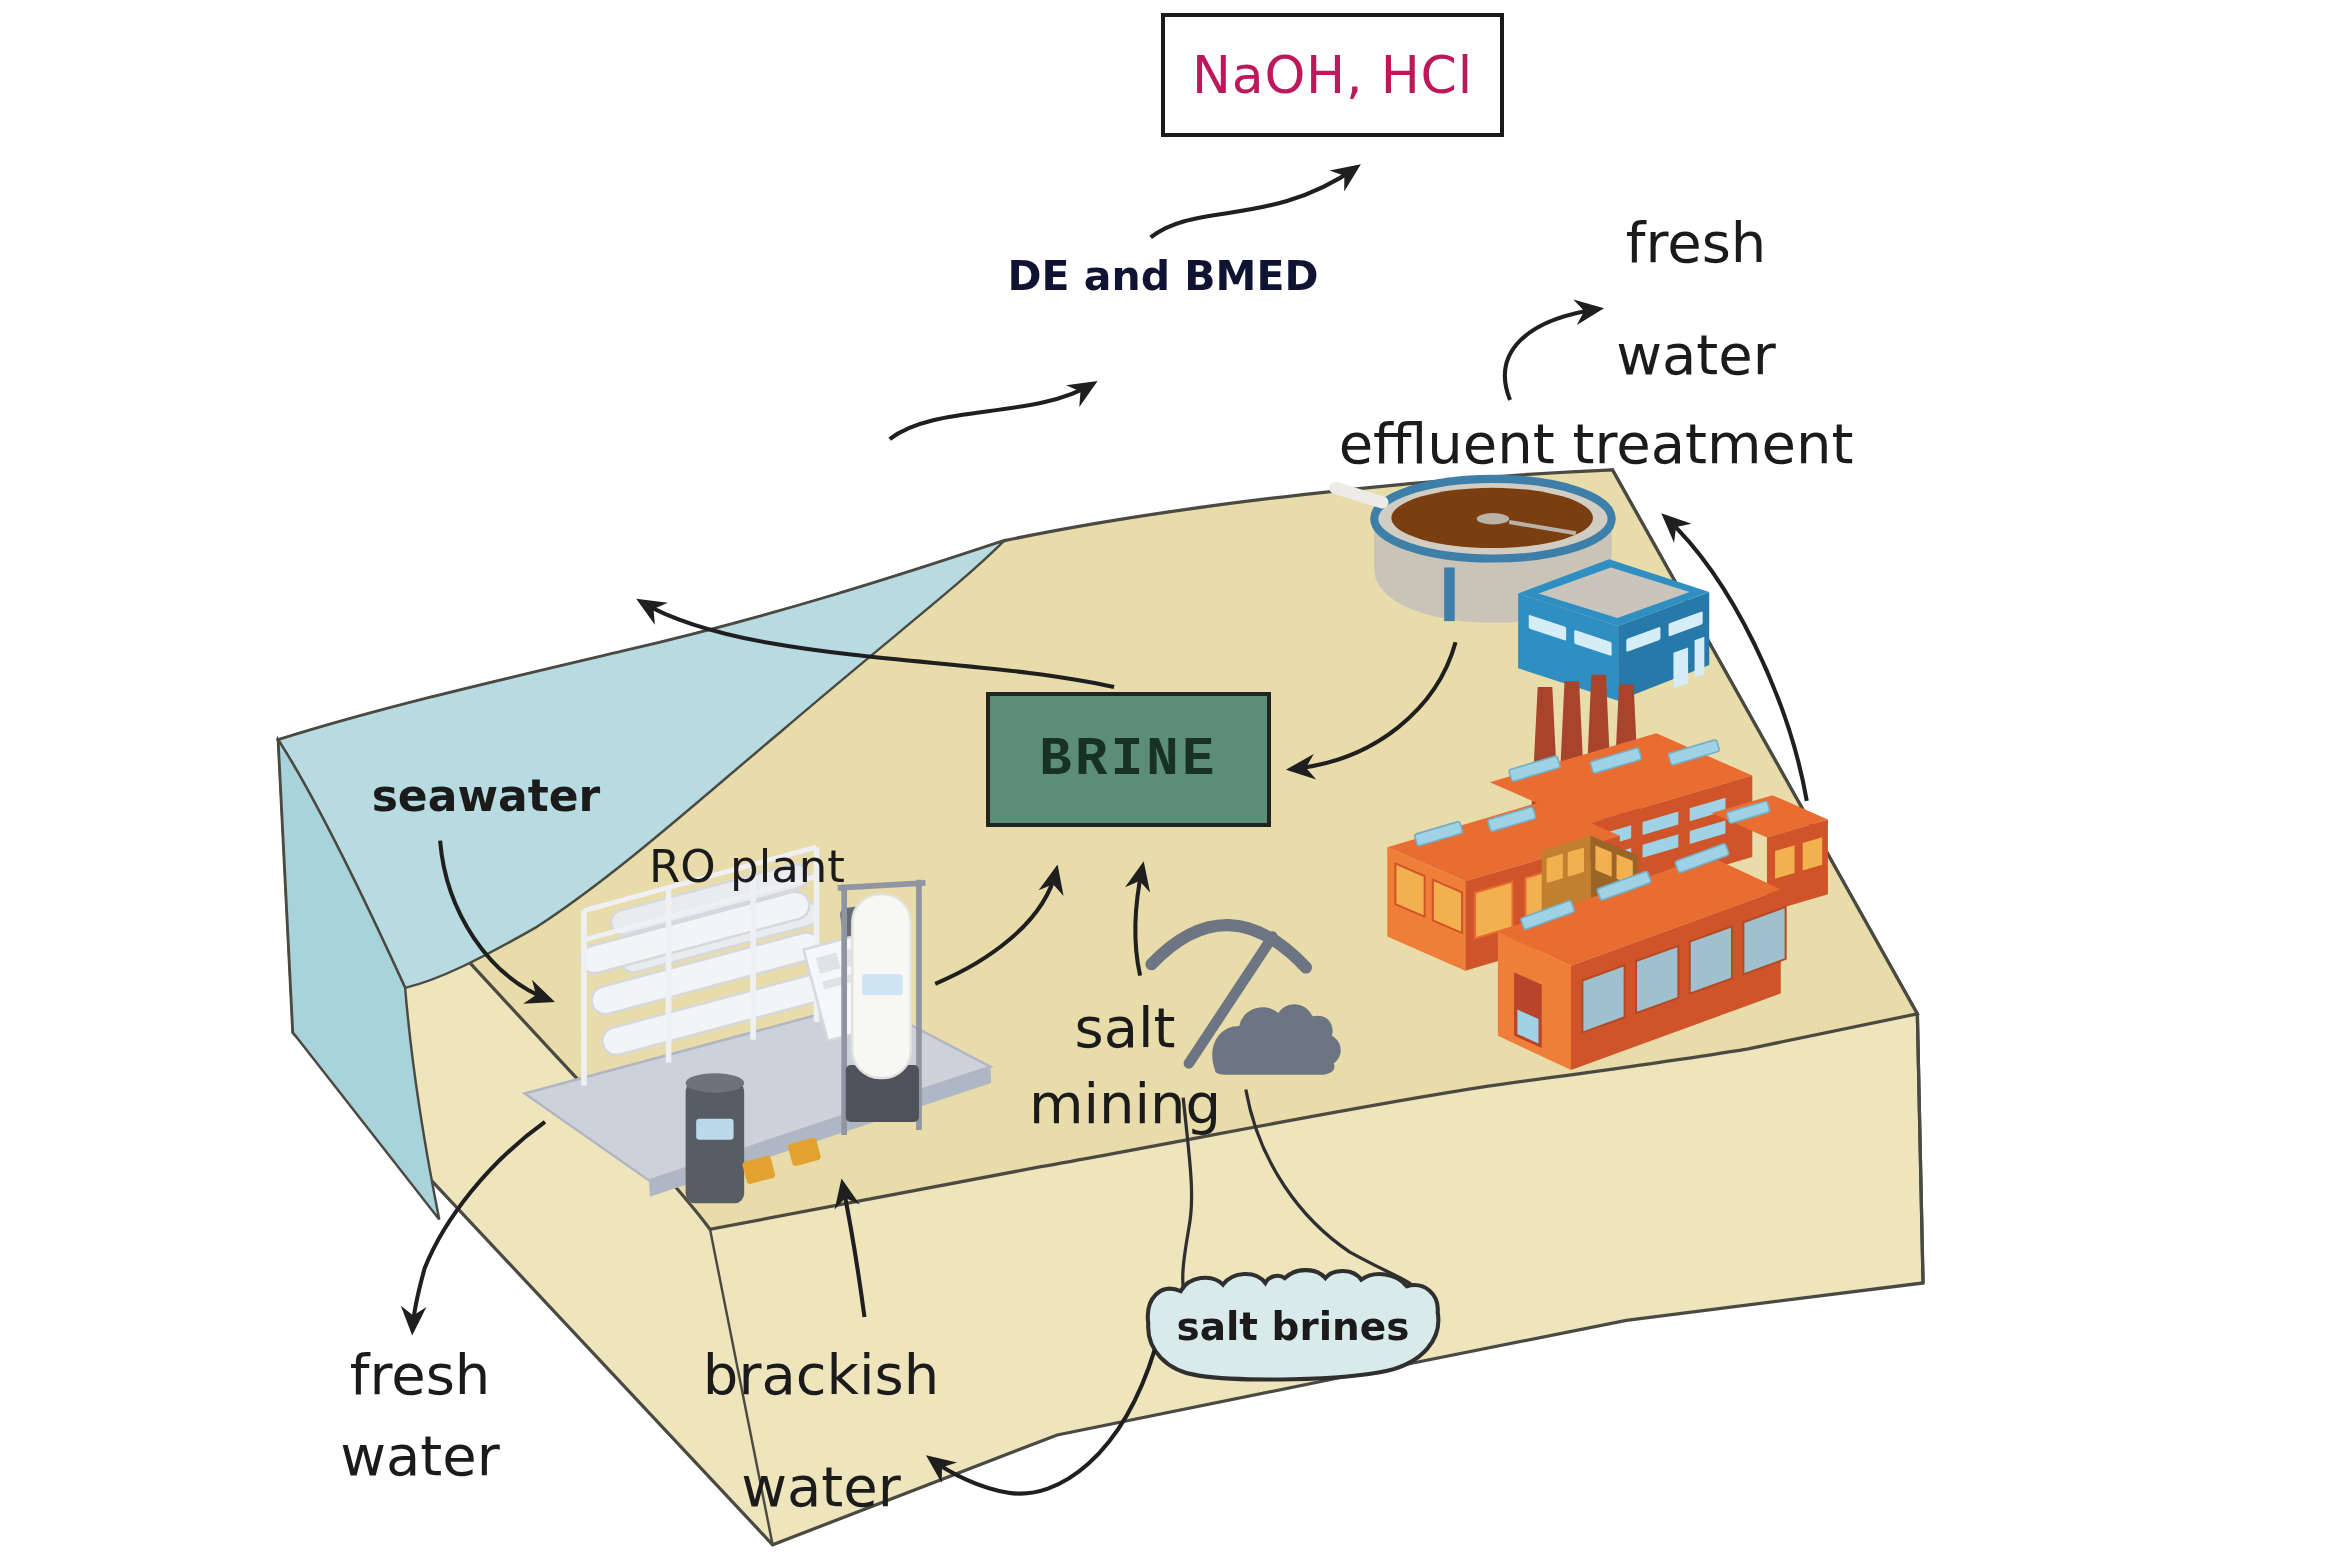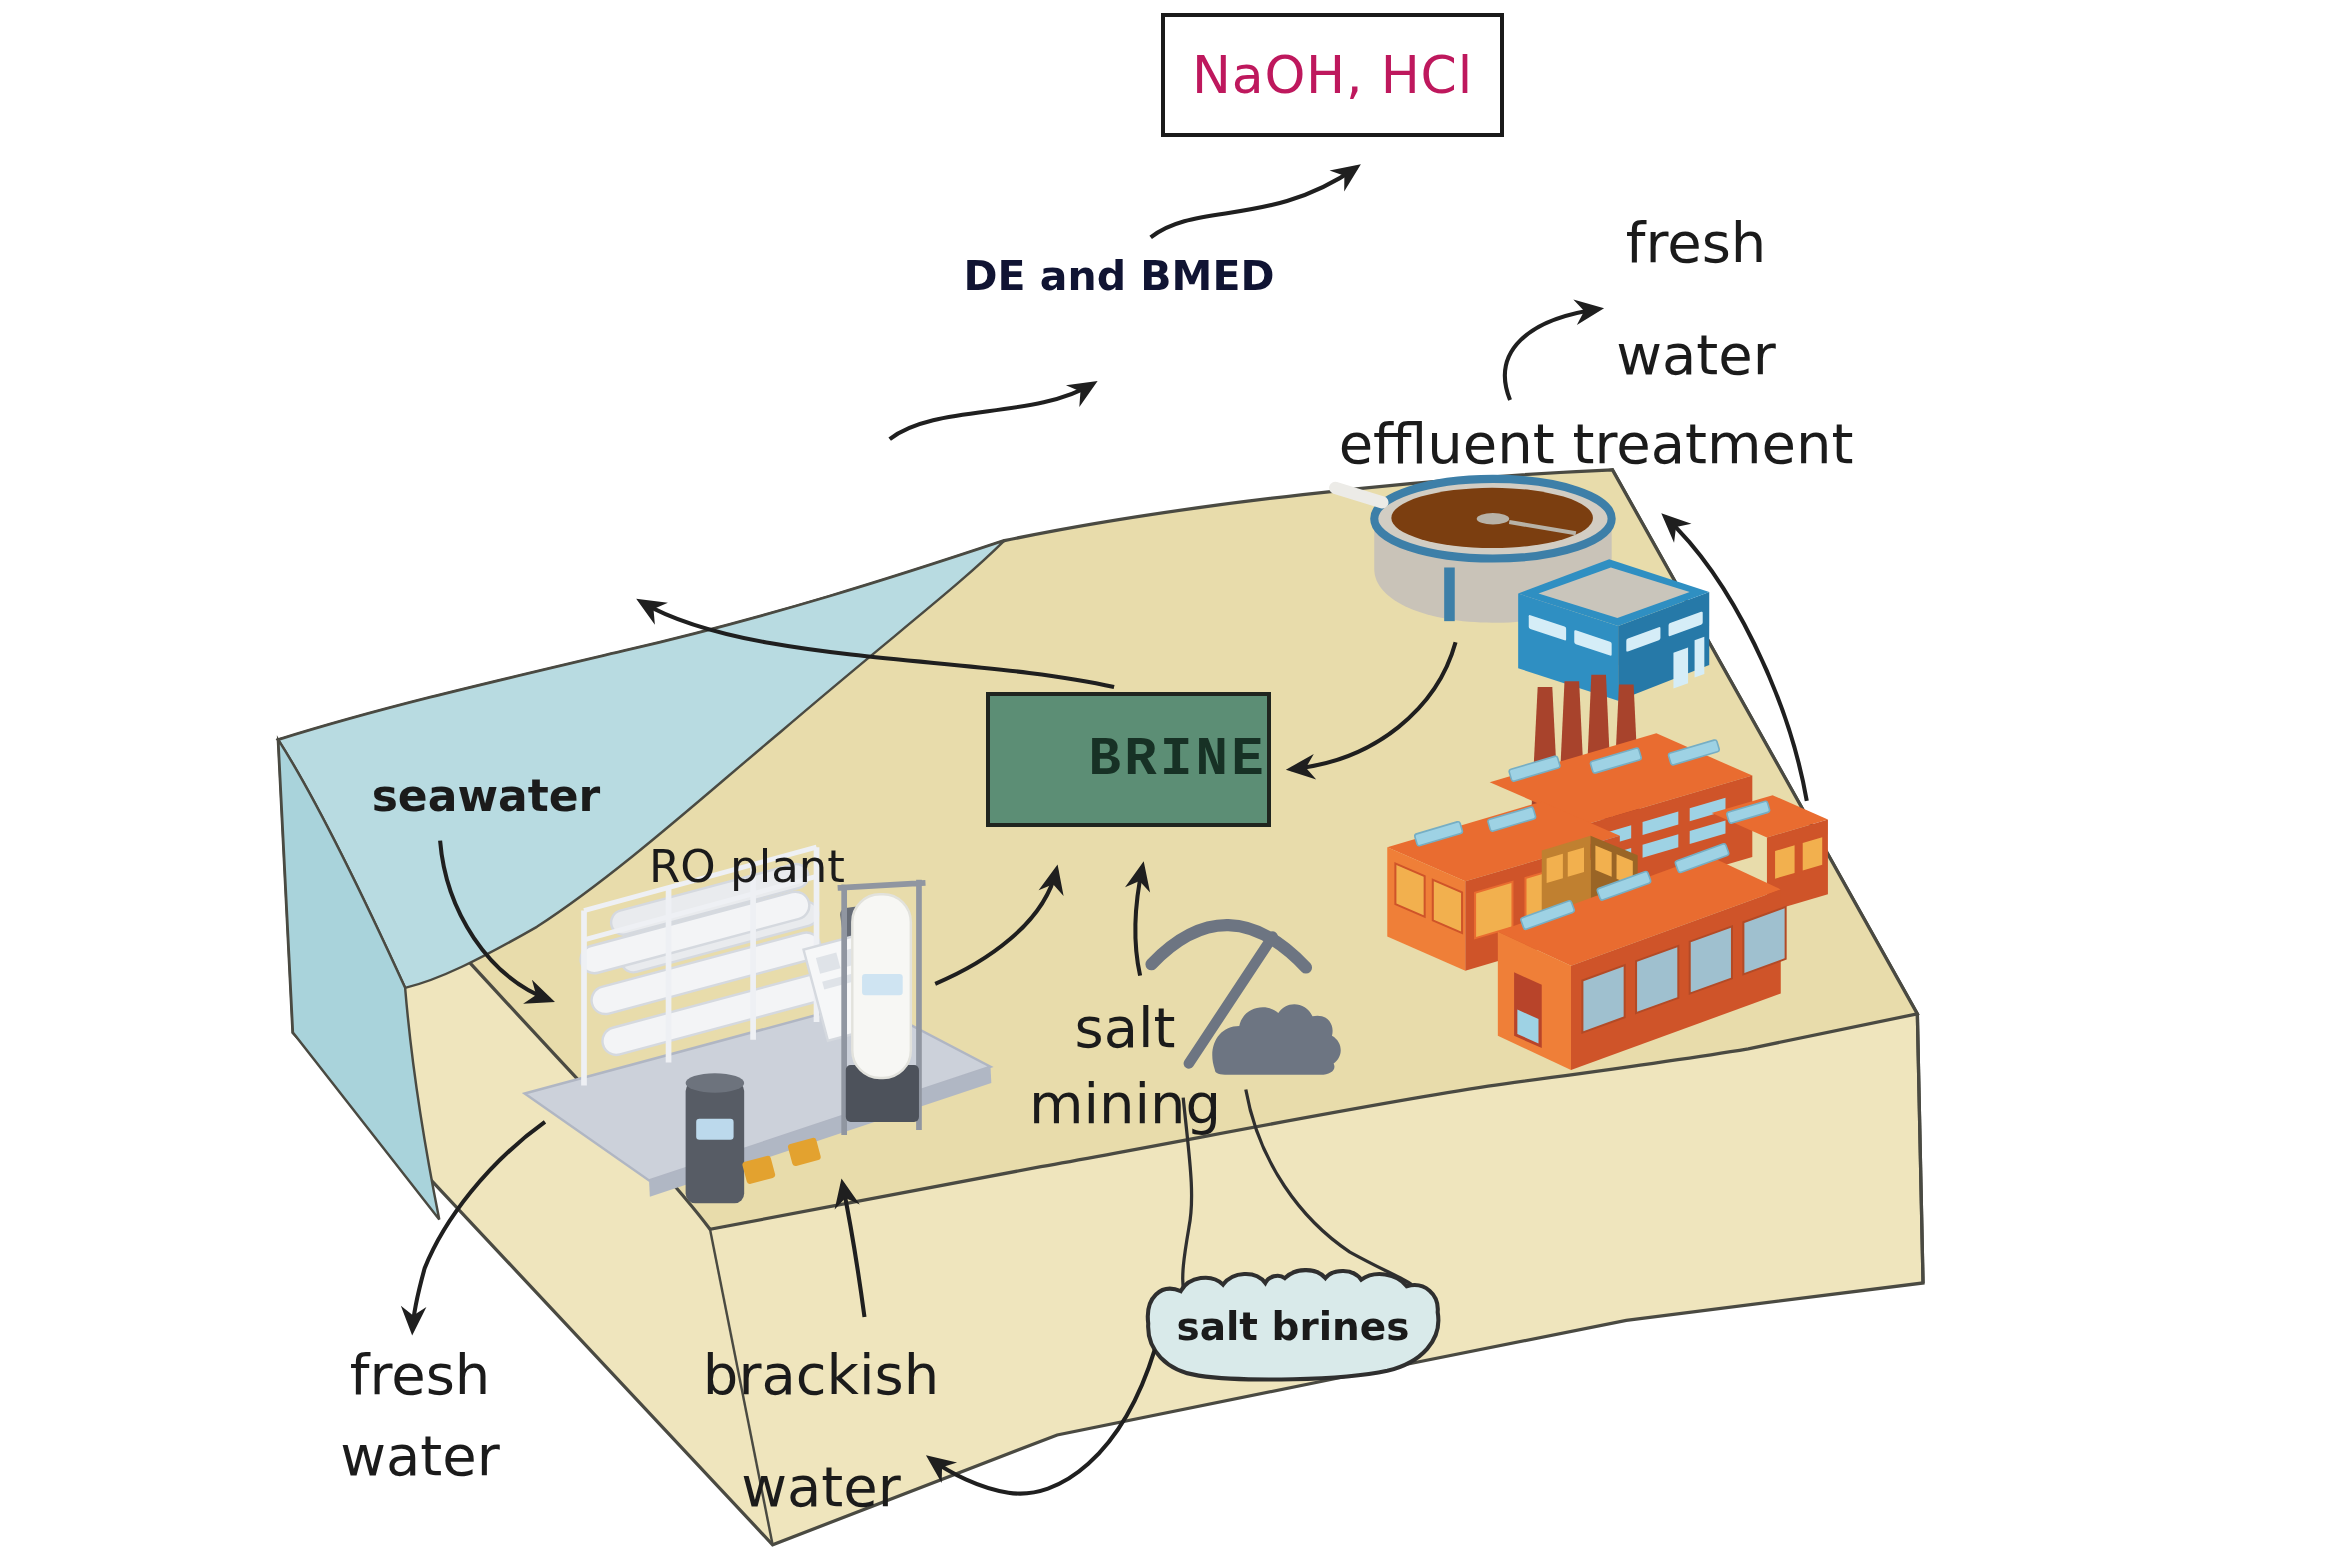--- a/index.html
+++ b/index.html
@@ -15,28 +15,28 @@
   }
   #naoh-box{left:1161px;top:13px;width:343px;height:124px;
     background:var(--box_naoh_bg);border:4.1px solid #1a1a1a;
     font-size:52px;color:#be185d;letter-spacing:0.8px;}
   #conc-box{left:468px;top:459px;width:744px;height:113px;
     background:var(--box_conc_bg);border:4.9px solid #20251f;
     font-size:49px;color:var(--box_conc_text);}
   #brine-box{left:986px;top:692px;width:285px;height:135px;
     background:var(--box_brine_bg);border:4.9px solid #20251f;
     font-family:"Liberation Mono","DejaVu Sans Mono",monospace;
-    font-weight:700;font-size:54px;letter-spacing:3.3px;color:var(--box_brine_text);justify-content:flex-end;}
+    font-weight:700;font-size:54px;letter-spacing:3.3px;color:var(--box_brine_text);}
   .lbl{
     position:absolute;transform:translate(-50%,-50%);text-align:center;
     color:var(--text,#1b1b1b);font-size:56px;line-height:1.35;
     white-space:pre-line;z-index:3;
   }
   .bold{font-weight:700;}
-  .navy{color:var(--text_navy,#101433);font-size:41px;}
+  .navy{color:var(--text_navy,#101433);font-size:41px;margin-left:44px;}
   .lh20{line-height:2.0;}
   .lh165{line-height:1.65;font-size:44px;}
   .lh135{line-height:1.35;}
   .lh145{line-height:1.45;}
   #lbl-salt-brines{font-size:39px;}
 </style>
 </head>
 <body>
 
 <div class="stage">

